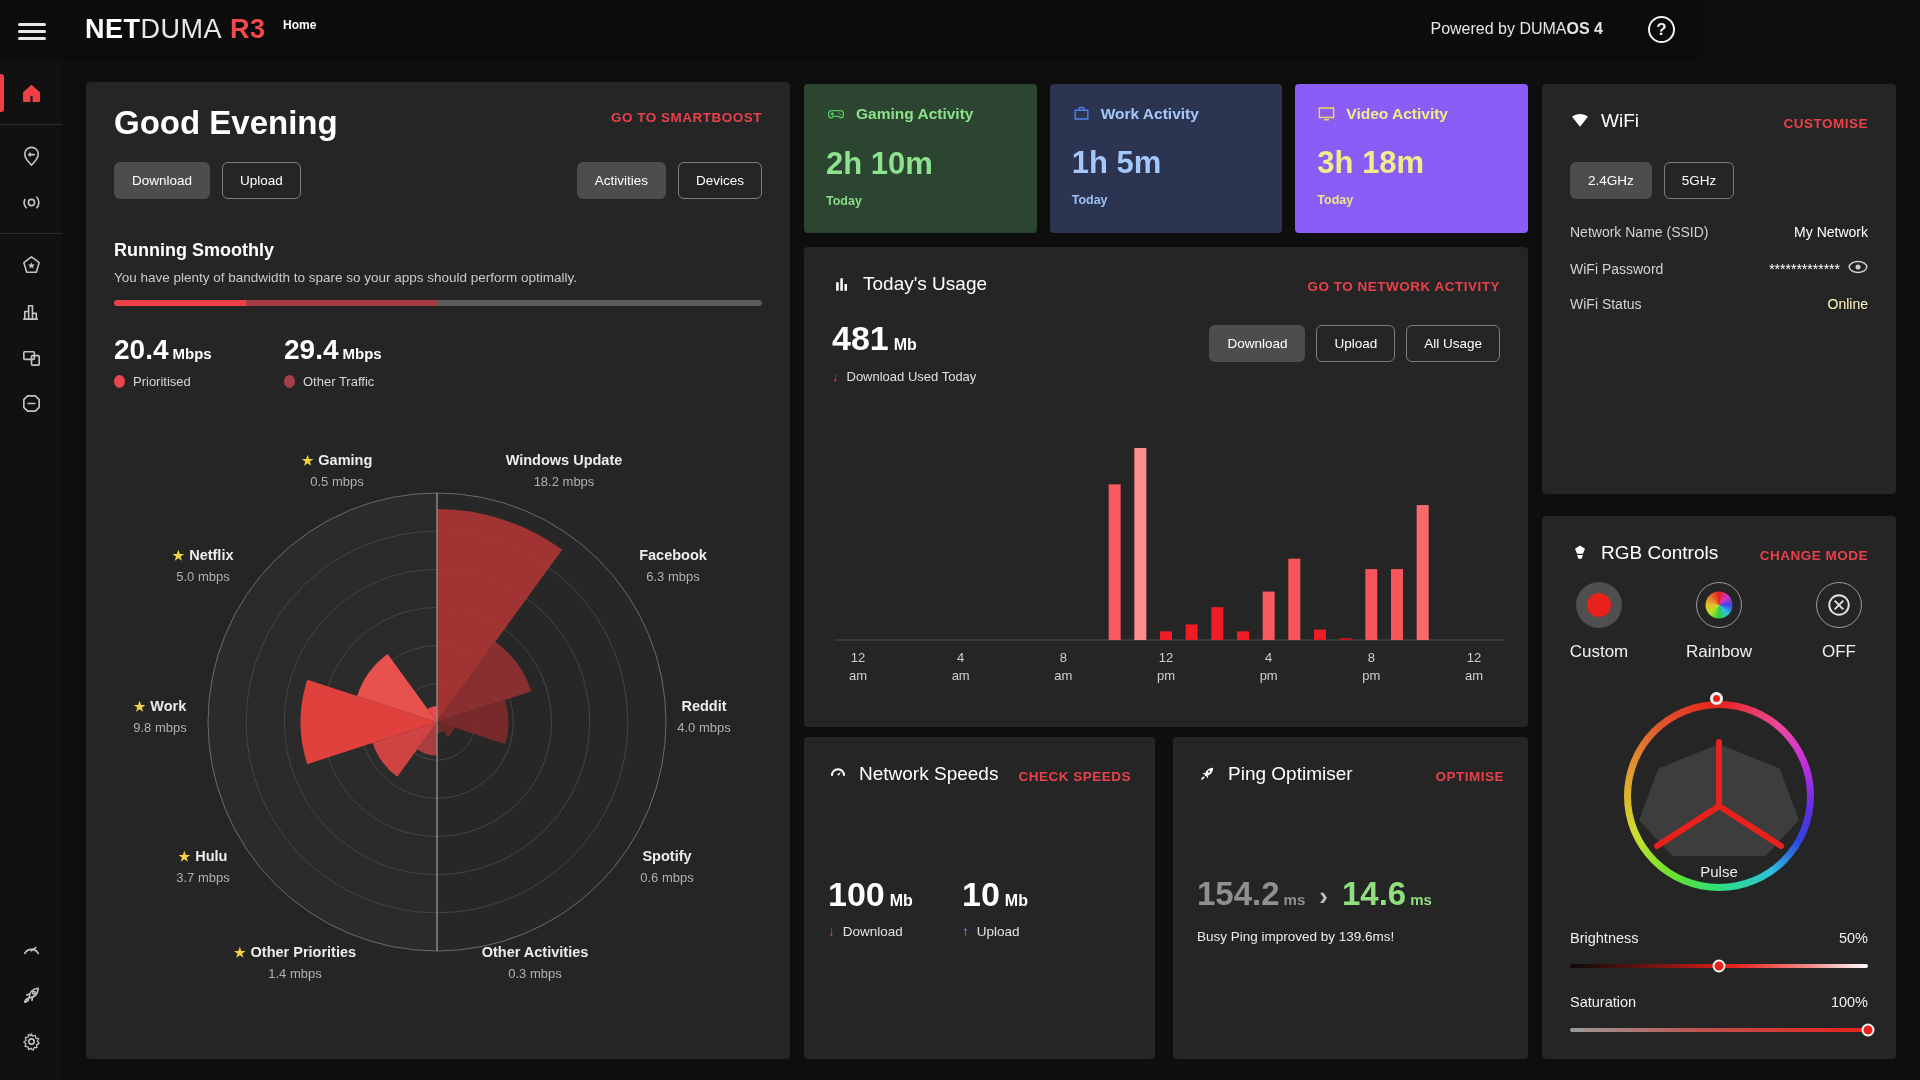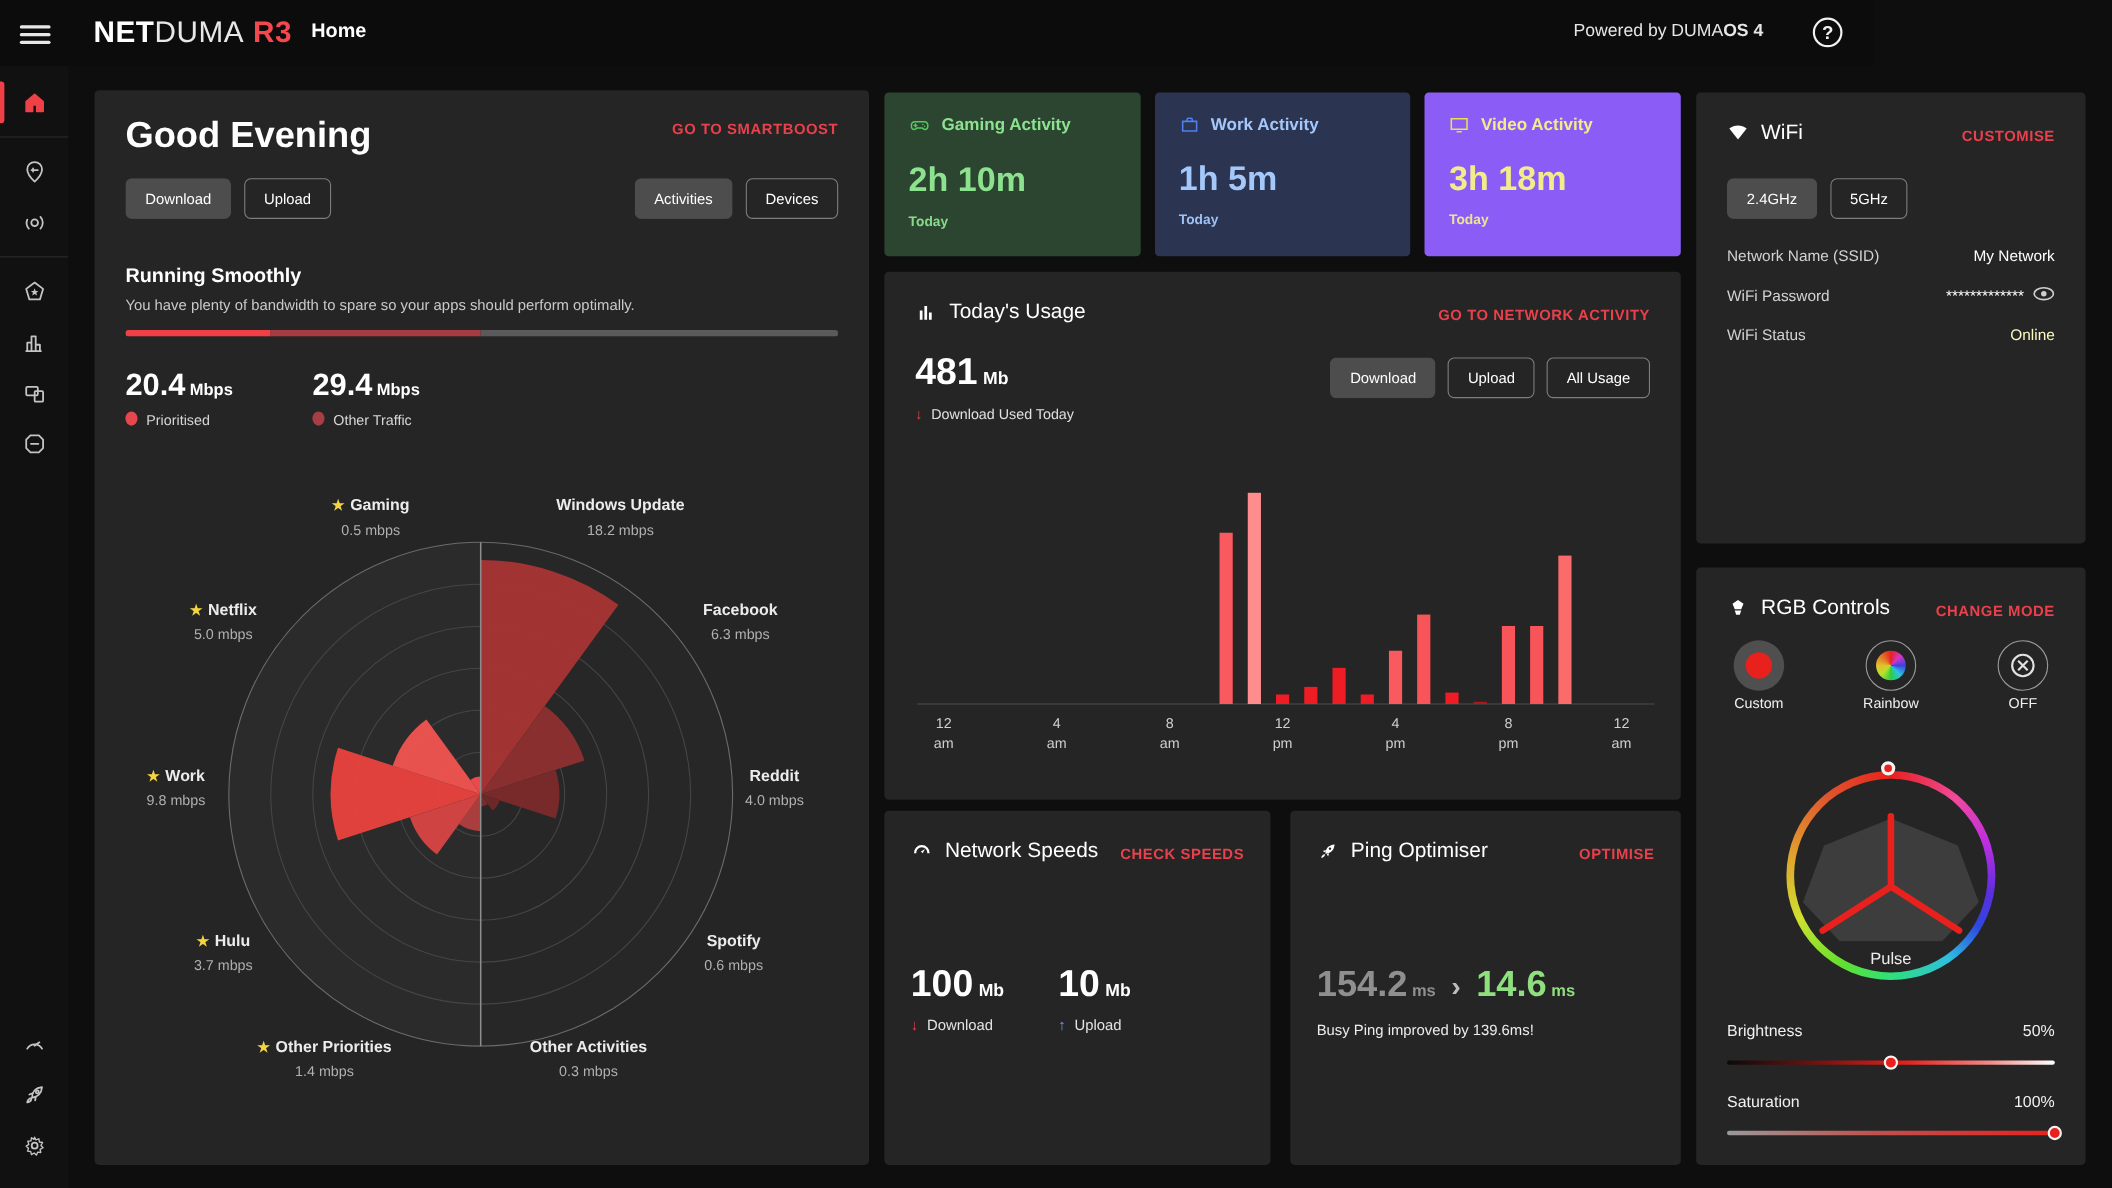--- a/index.html
+++ b/index.html
@@ -6,21 +6,21 @@
   html,body { width:1920px; height:1080px; background:#0e0e0e; font-family:"Liberation Sans", sans-serif; overflow:hidden; }
   .stage { position:relative; width:1920px; height:1080px; background:#0e0e0e; }
 
   
   .topbar { position:absolute; left:0; top:0; width:1703px; height:60px; background:#0c0c0c; z-index:5; }
   .hamburger { position:absolute; left:18px; top:19px; width:28px; height:22px; cursor:pointer; }
   .hamburger span { display:block; height:2.6px; background:#e8e8e8; margin:4.4px 0; border-radius:2px; }
   .logo { position:absolute; left:85px; top:14px; font-size:27px; letter-spacing:.5px; color:#fff; white-space:nowrap; }
   .logo .net { font-weight:900; } .logo .duma { font-weight:300; color:#e8e8e8; }
   .logo .model { font-weight:800; color:#f2484e; margin-left:8px; }
-  .topnav { position:absolute; left:283px; top:18px; font-size:18px; font-weight:700; color:#fff;text-align:center; }
+  .topnav { position:absolute; left:283px; top:18px; font-size:12px; font-weight:700; color:#fff;text-align:center; }
   .powered { position:absolute; right:100px; top:20px; font-size:16px; color:#e6e6e6; font-weight:300; }
   .powered b { font-weight:800; }
   .help { position:absolute; right:28px; top:16px; width:27px; height:27px; border:2.4px solid #f2f2f2; border-radius:50%; color:#f2f2f2; font-weight:800; font-size:17px; text-align:center; line-height:24px; }
 
   
   .sidebar { position:absolute; left:0; top:60px; width:62px; height:1020px; background:#111; z-index:4; }
   .sb-item { position:relative; width:62px; height:46px; display:flex; align-items:center; justify-content:center; cursor:pointer; }
   .sb-item svg { width:23px; height:23px; stroke:#c4c4c4; fill:none; stroke-width:1.7; stroke-linecap:round; stroke-linejoin:round; }
   .sb-item.active svg { stroke:#ef4048; fill:#ef4048; }
   .sb-item.active::before { content:""; position:absolute; left:0; top:4px; width:4px; height:38px; background:#ef4048; border-radius:0 3px 3px 0; }
@@ -42,21 +42,21 @@
   #main-panel { left:86px; top:82px; width:704px; height:977px; }
   .greeting { position:absolute; left:28px; top:22px; font-size:33px; font-weight:800; color:#fff; }
   .dir-toggle { position:absolute; left:28px; top:80px; display:flex; gap:12px; }
   .view-toggle { position:absolute; right:28px; top:80px; display:flex; gap:12px; }
   .status-title { position:absolute; left:28px; top:158px; font-size:18px; font-weight:800; color:#fff; }
   .status-desc { position:absolute; left:28px; top:188px; font-size:13.5px; color:#c9c9c9; }
   .pbar { position:absolute; left:28px; top:218px; width:648px; height:6px; border-radius:3px; overflow:hidden; display:flex; }
   .pbar span { height:100%; }
   .stat { position:absolute; top:252px; color:#fff; }
   .stat .v { font-size:28px; font-weight:800; } .stat .u { font-size:15px; font-weight:800; margin-left:4px; }
-  .stat .leg { display:flex; align-items:flex-start; gap:8px; margin-top:8px; font-size:13px; color:#d6d6d6; }
+  .stat .leg { display:flex; align-items:center; gap:8px; margin-top:8px; font-size:13px; color:#d6d6d6; }
   .dot { width:11px; height:13px; border-radius:50%; }
   #rose-wrap { position:absolute; left:28px; top:330px; width:648px; height:620px; }
   #rose-svg { position:absolute; left:0; top:0; }
   .rose-label { position:absolute; width:190px; text-align:center; transform:translateX(-50%); }
   .rose-label .nm { font-size:14.5px; font-weight:700; color:#ececec; white-space:nowrap; }
   .rose-label .nm .star { color:#f5d441; margin-right:5px; font-size:13px; }
   .rose-label .vl { font-size:13px; color:#b0b0b0; margin-top:6px; }
 
   
   .cards-row { position:absolute; left:804px; top:84px; width:724px; height:149px; display:flex; gap:13px; }
@@ -91,21 +91,21 @@
 
   
   #rgb-panel { left:1542px; top:516px; width:354px; height:543px; }
   .mode { position:absolute; width:94px; text-align:center; cursor:pointer; }
   .mode .circ { width:46px; height:46px; border-radius:50%; margin:0 auto; position:relative; }
   .mode .circ.ring { border:1px solid #9a9a9a; }
   .mode .circ.fill { background:#4f4f4f; }
   .mode .inner-red { position:absolute; left:50%; top:50%; width:24px; height:24px; border-radius:50%; background:#e8211d; transform:translate(-50%,-50%); }
   .mode .inner-rb { position:absolute; left:50%; top:50%; width:27px; height:27px; border-radius:50%; transform:translate(-50%,-50%);
       background:conic-gradient(#e8211d,#d436c9,#3b44e0,#2bc4e2,#2ece3f,#b5e22b,#e2c22b,#e2762b,#e8211d); }
-  .mode .mlbl { margin-top:4px; font-size:13px; color:#f0f0f0; }
+  .mode .mlbl { margin-top:14px; font-size:17px; color:#f0f0f0; }
   .wheel { position:absolute; left:82px; top:185px; width:190px; height:190px; border-radius:50%;
       background:conic-gradient(from 0deg,#e8211d 0deg,#f04a9c 40deg,#c12ee0 70deg,#5b2ee0 100deg,#2e46e0 120deg,#2ebfe0 145deg,#2ee07a 180deg,#64e02e 210deg,#cfe02e 245deg,#e0a42e 280deg,#e0572e 320deg,#e8211d 360deg); }
   .wheel .hole { position:absolute; left:7px; top:7px; width:176px; height:176px; border-radius:50%; background:#252525; }
   .wheel-marker { position:absolute; left:168px; top:176px; width:13px; height:13px; border-radius:50%; background:#e8211d; border:3px solid #f4f4f4; z-index:3; }
   .hepta { position:absolute; left:97px; top:228px; width:160px; height:112px; background:#3d3d3d;
       clip-path:polygon(50% 0%,88% 22%,100% 68%,79% 100%,21% 100%,0% 68%,12% 22%); }
   .ysvg { position:absolute; left:97px; top:218px; width:160px; height:130px; z-index:2; }
   .pulse-lbl { position:absolute; left:0; width:354px; text-align:center; top:347px; font-size:15px; color:#ececec; }
   .slider-lbl { position:absolute; left:28px; font-size:14.5px; color:#f0f0f0; }
   .slider-val { position:absolute; right:28px; font-size:14.5px; color:#f0f0f0; }

